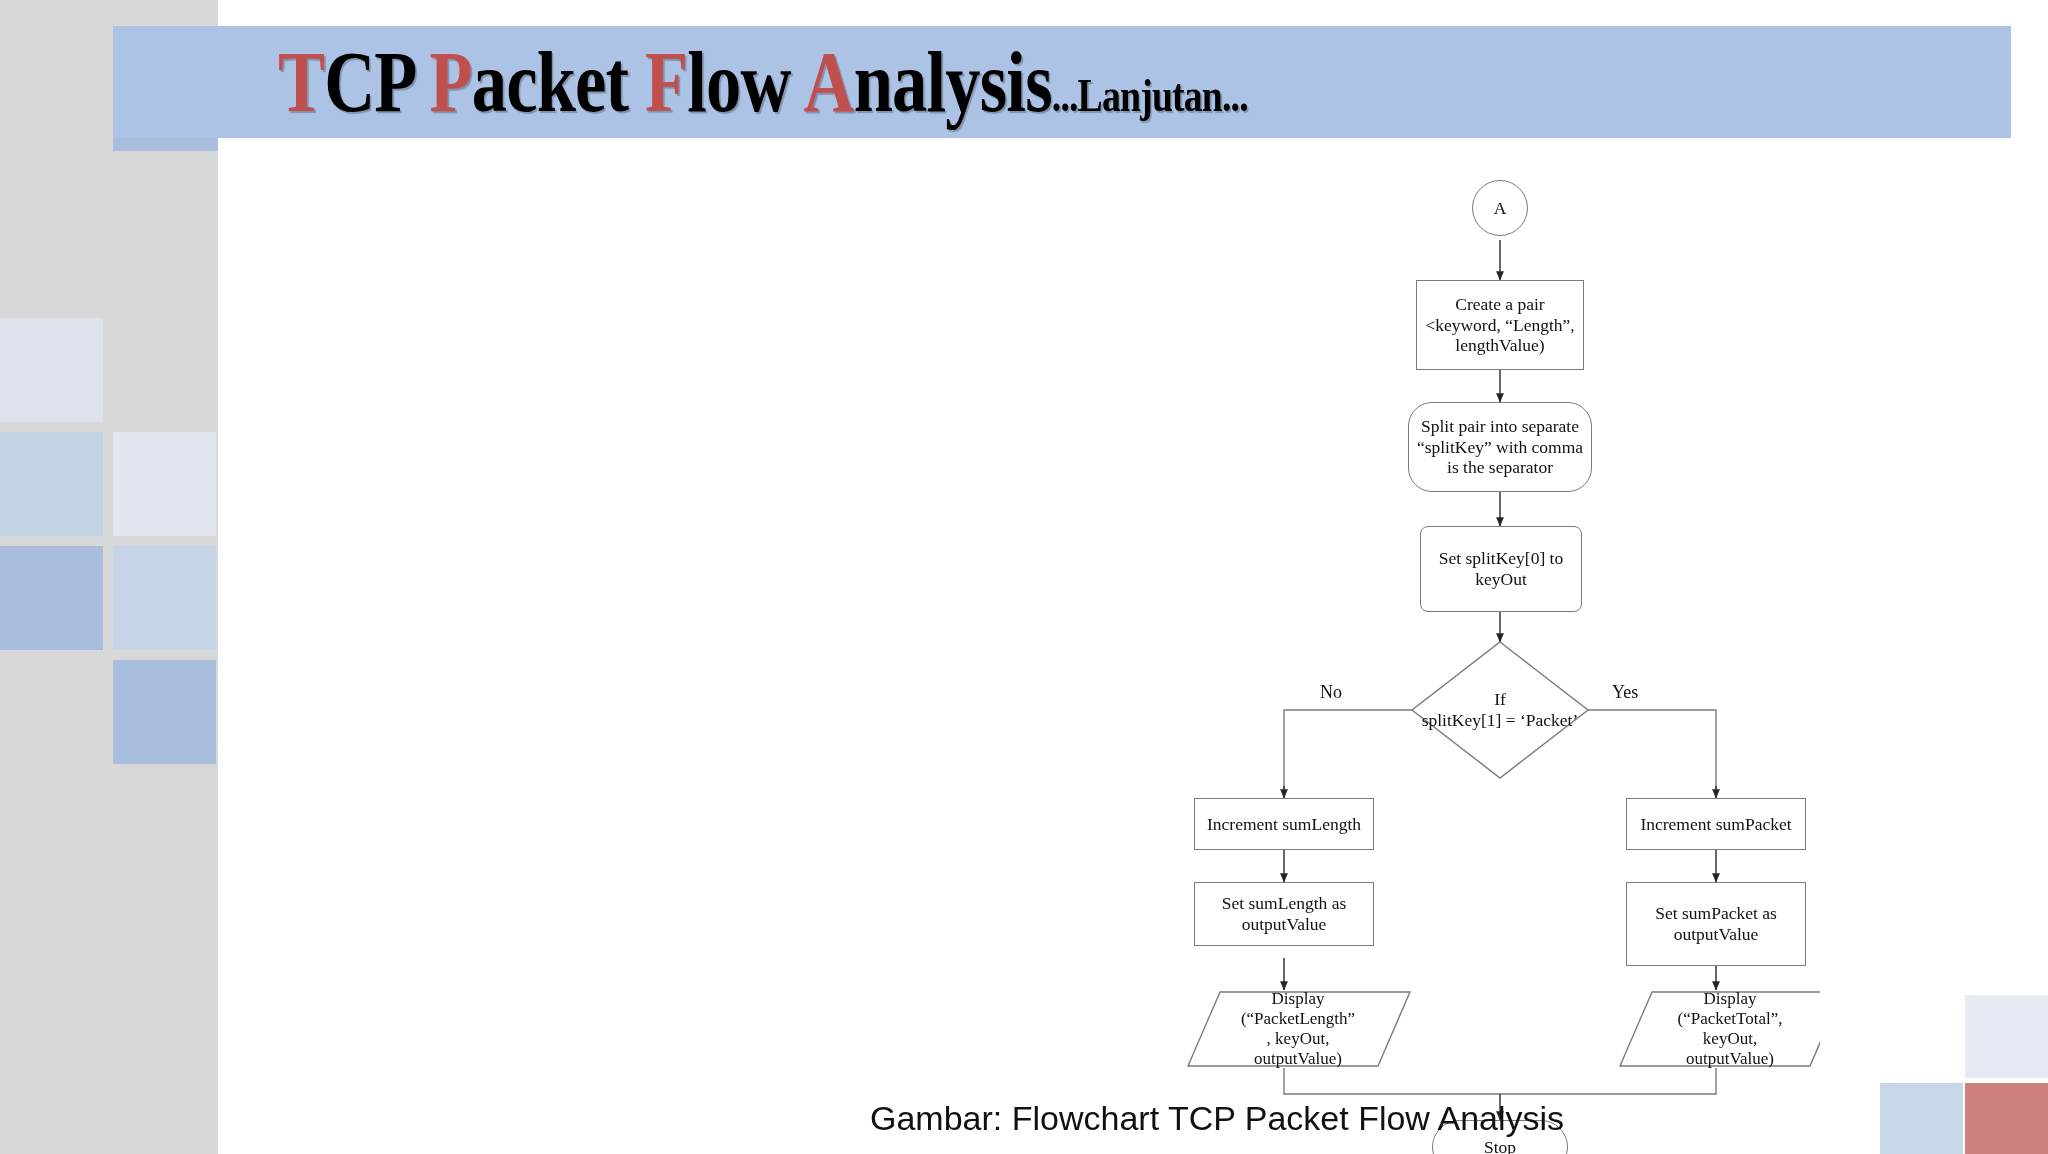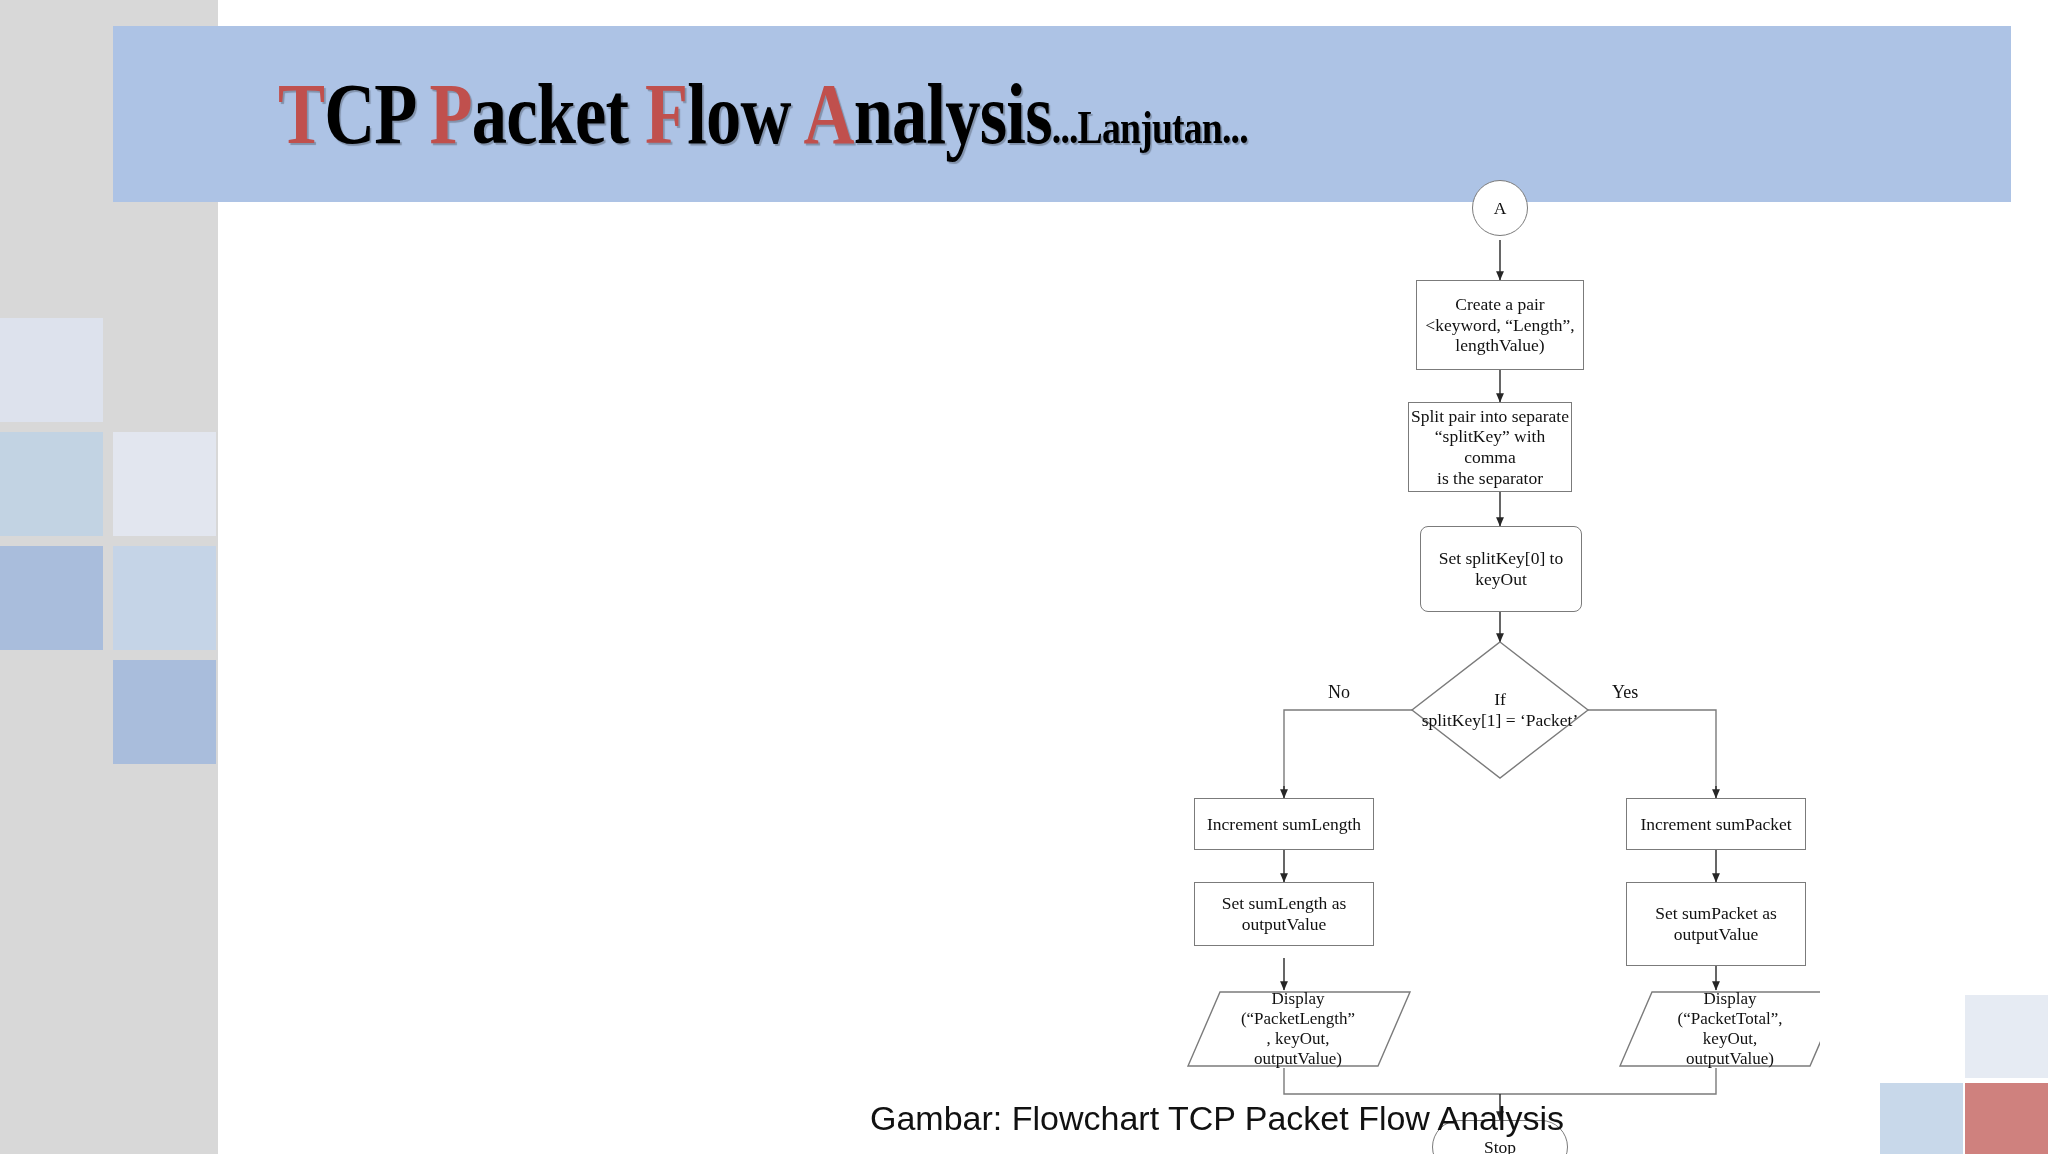--- a/index.html
+++ b/index.html
@@ -13,21 +13,21 @@
 
   
   #left-band{
     position:absolute;left:0;top:0;width:218px;height:1154px;
     background:#d8d8d8;
   }
   .deco{position:absolute;}
 
   
   #title-banner{
-    position:absolute;left:113px;top:26px;width:1898px;height:176px;
+    position:absolute;left:113px;top:26px;width:1898px;height:112px;
     background:#adc3e5;
     display:flex;align-items:center;
   }
   #title-text{
     margin-left:165px;
     white-space:nowrap;
     font-family:"Liberation Serif",serif;
     font-weight:bold;
     font-size:86px;
     line-height:1;
@@ -150,27 +150,27 @@
     <g stroke="#7b7b7b" stroke-width="1.4" fill="#ffffff">
       <polygon points="40,802 230,802 198,876 8,876"></polygon>
       <polygon points="472,802 662,802 630,876 440,876"></polygon>
     </g>
   </svg>
 
   <div class="node circle" style="left:292px;top:-10px;width:56px;height:56px;">A</div>
 
   <div class="node" style="left:236px;top:90px;width:168px;height:90px;">Create a pair<br>&lt;keyword, “Length”,<br>lengthValue)</div>
 
-  <div class="node" style="left:228px;top:212px;width:164px;height:90px;">Split pair into separate<br>“splitKey” with comma<br>is the separator</div>
+  <div class="node" style="left:228px;top:212px;width:184px;height:90px;border-radius:24px;">Split pair into separate<br>“splitKey” with comma<br>is the separator</div>
 
   <div class="node" style="left:240px;top:336px;width:162px;height:86px;border-radius:8px;">Set splitKey[0] to<br>keyOut</div>
 
   <div class="node diamond" style="left:210px;top:490px;width:220px;height:60px;">If<br>splitKey[1] = ‘Packet’</div>
 
-  <div class="branch-label" style="left:140px;top:492px;margin-left:8px;">No</div>
+  <div class="branch-label" style="left:140px;top:492px;">No</div>
   <div class="branch-label" style="left:432px;top:492px;">Yes</div>
 
   <div class="node" style="left:14px;top:608px;width:180px;height:52px;">Increment sumLength</div>
 
   <div class="node" style="left:446px;top:608px;width:180px;height:52px;">Increment sumPacket</div>
 
   <div class="node" style="left:14px;top:692px;width:180px;height:64px;">Set sumLength as<br>outputValue</div>
 
   <div class="node" style="left:446px;top:692px;width:180px;height:84px;">Set sumPacket as<br>outputValue</div>
 

